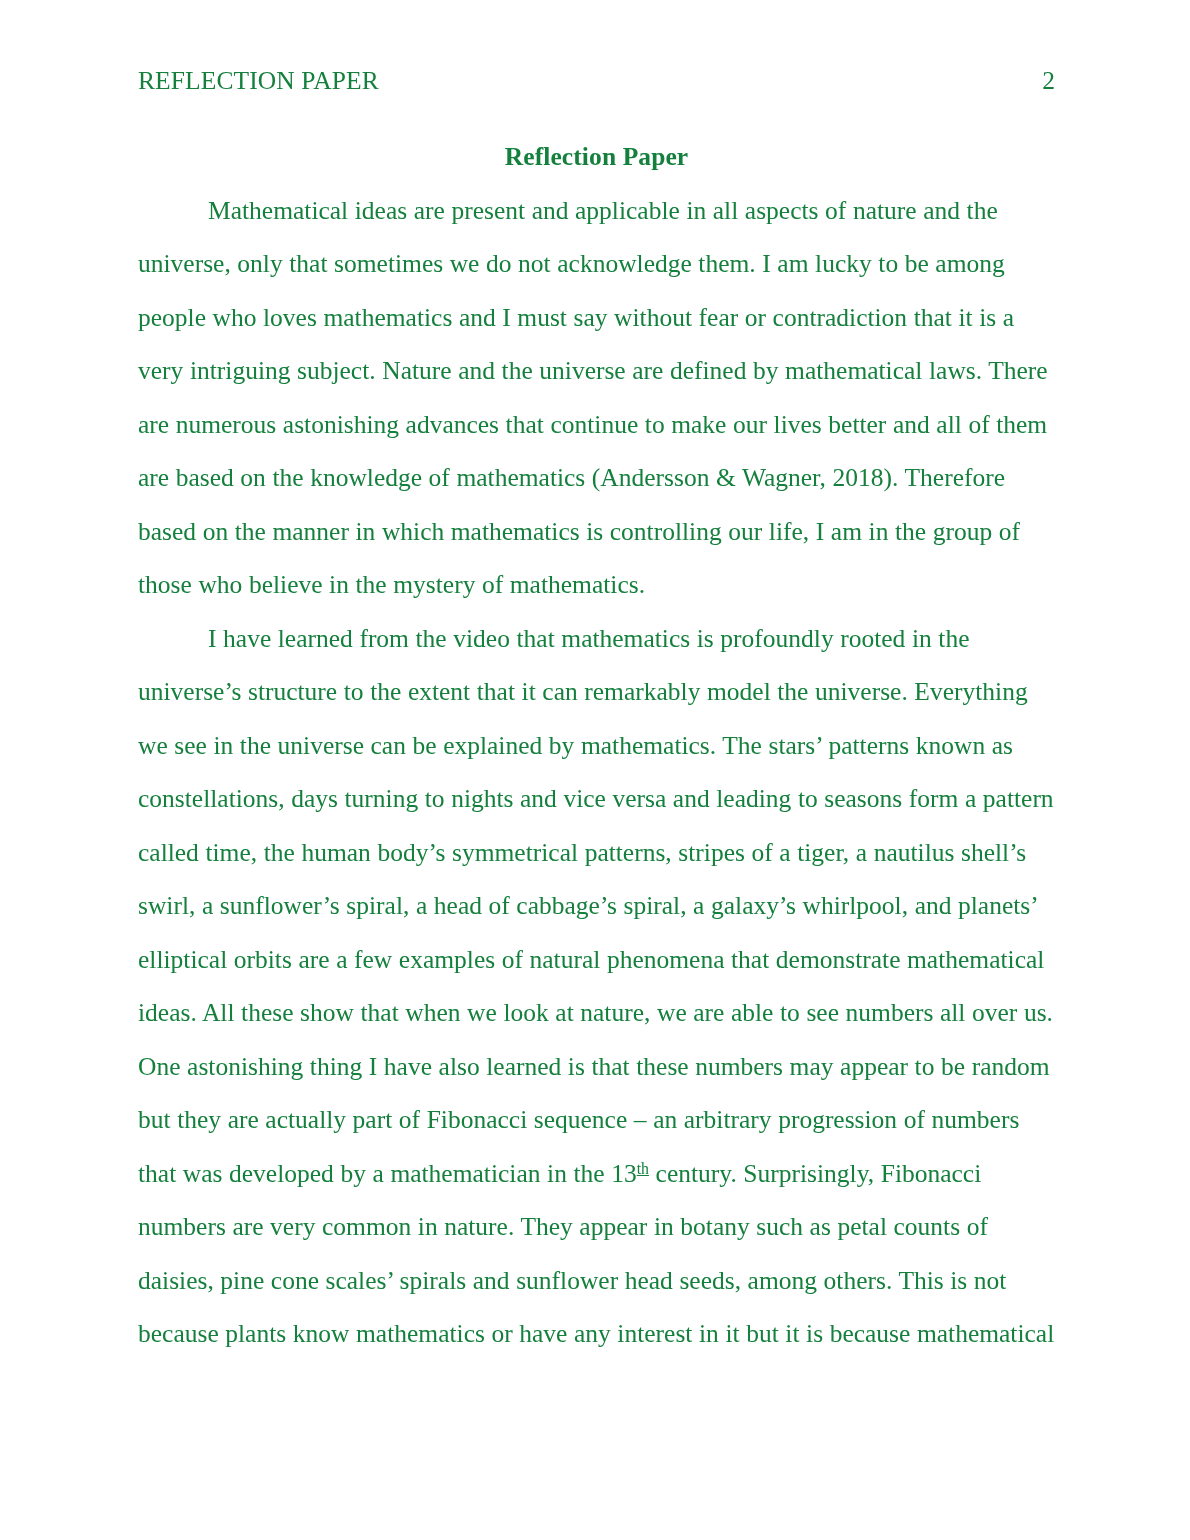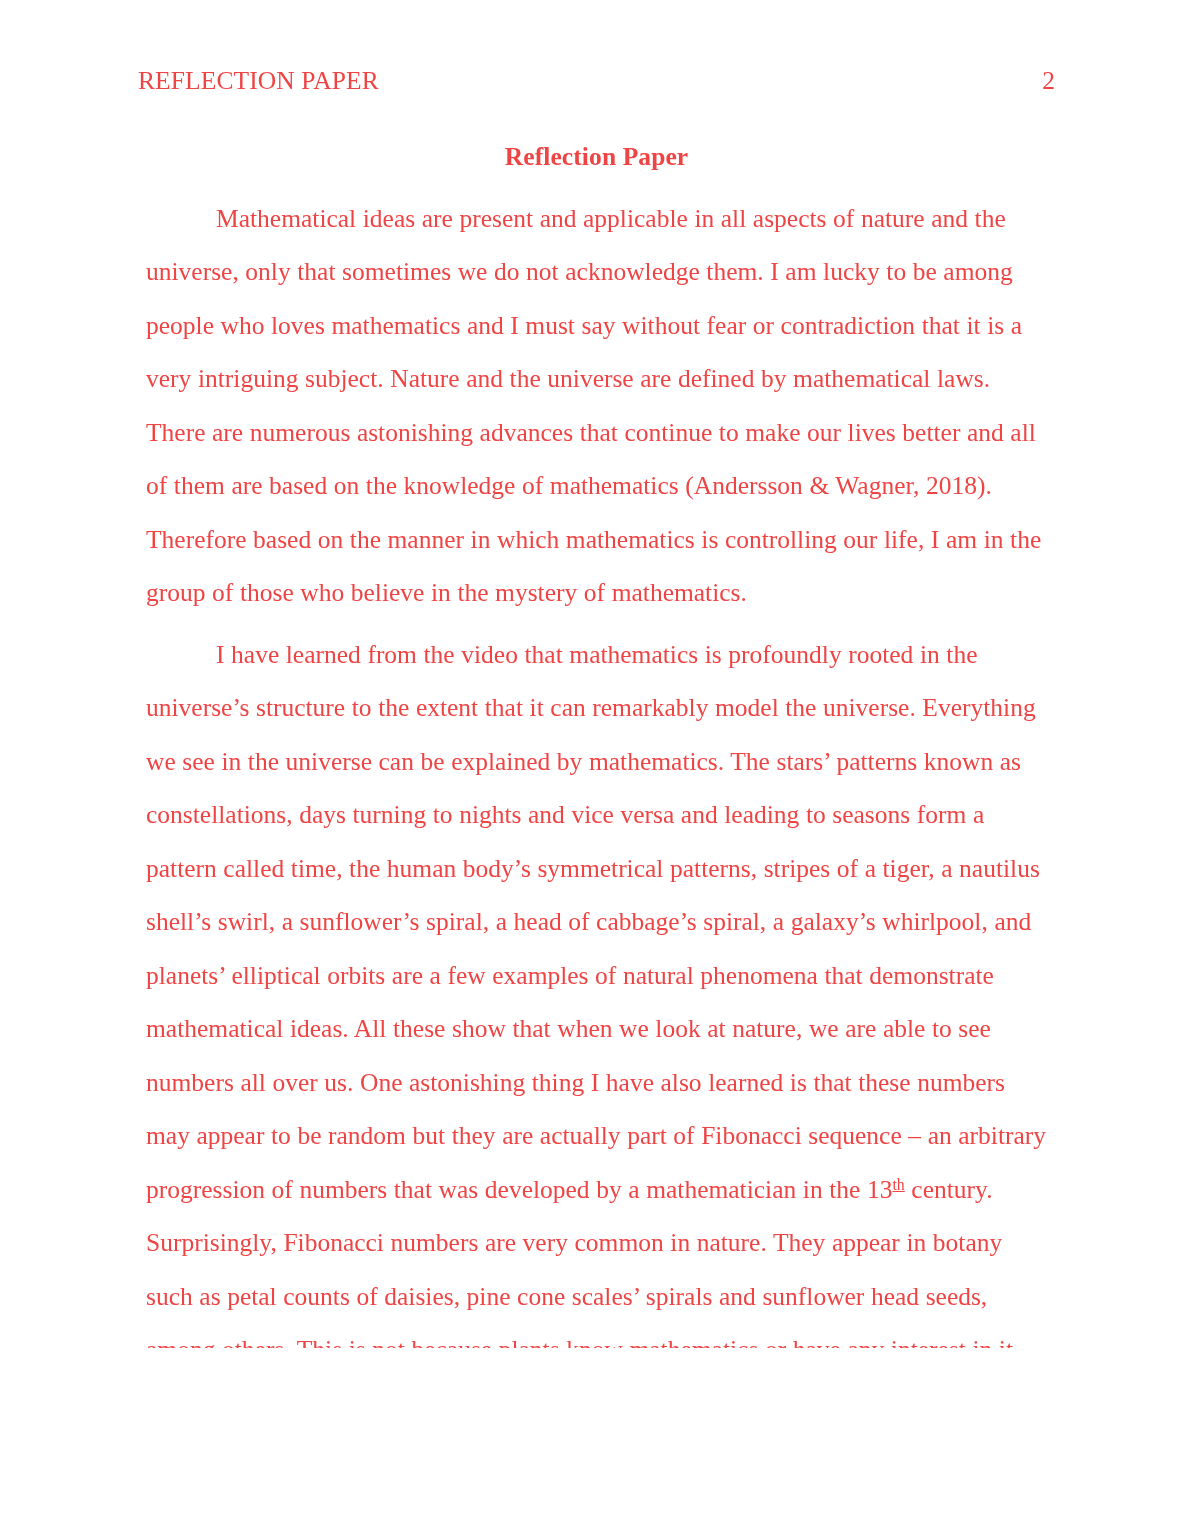--- a/index.html
+++ b/index.html
@@ -10,21 +10,21 @@
   }
 
   .page {
     position: relative;
     width: 1190px;
     height: 1348px;
     background: #ffffff;
     margin: 0 auto;
     overflow: hidden;
     font-family: "Liberation Serif", "DejaVu Serif", serif;
-    color: #ef4444;
+    color: #15803d;
     -webkit-font-smoothing: antialiased;
   }
 
   
   .running-head {
     position: absolute;
     top: 66px;
     left: 138px;
     right: 135px;
     display: flex;
@@ -59,21 +59,21 @@
     line-height: 53.5px;
     margin: 0 0 0 0;
     letter-spacing: 0.1px;
   }
 
   .para {
     font-size: 25.5px;
     line-height: 53.5px;
     text-align: left;
     text-indent: 70px;
-    margin: 8px;
+    margin: 0;
     word-spacing: 0.2px;
     hyphens: none;
   }
 
   .para sup {
     font-size: 0.62em;
     line-height: 0;
     vertical-align: 0.48em;
     text-decoration: underline;
   }

